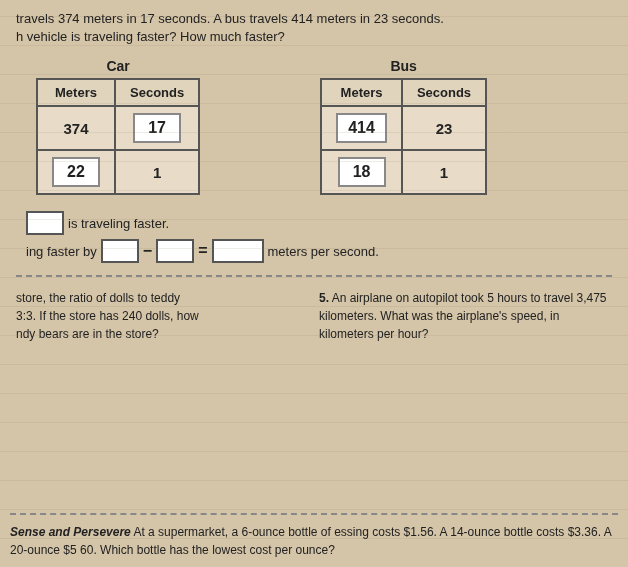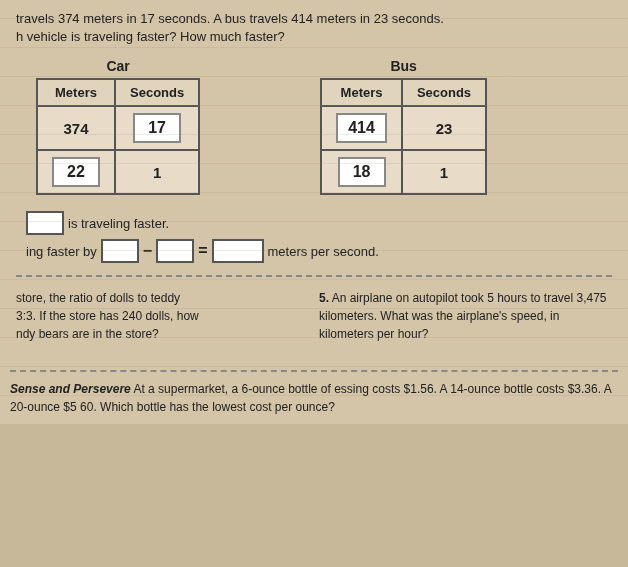--- a/index.html
+++ b/index.html
@@ -8,21 +8,21 @@
       width: 628px;
       height: 567px;
       background: #c8b89a;
       font-family: Arial, sans-serif;
       overflow: hidden;
       position: relative;
     }
 
     .page {
       width: 628px;
-      height: 424px;
+      height: 567px;
       background: #d4c4a8;
       position: relative;
       padding: 10px 16px;
     }
 
     
     .page::before {
       content: '';
       position: absolute;
       top: 0; left: 0; right: 0; bottom: 0;

